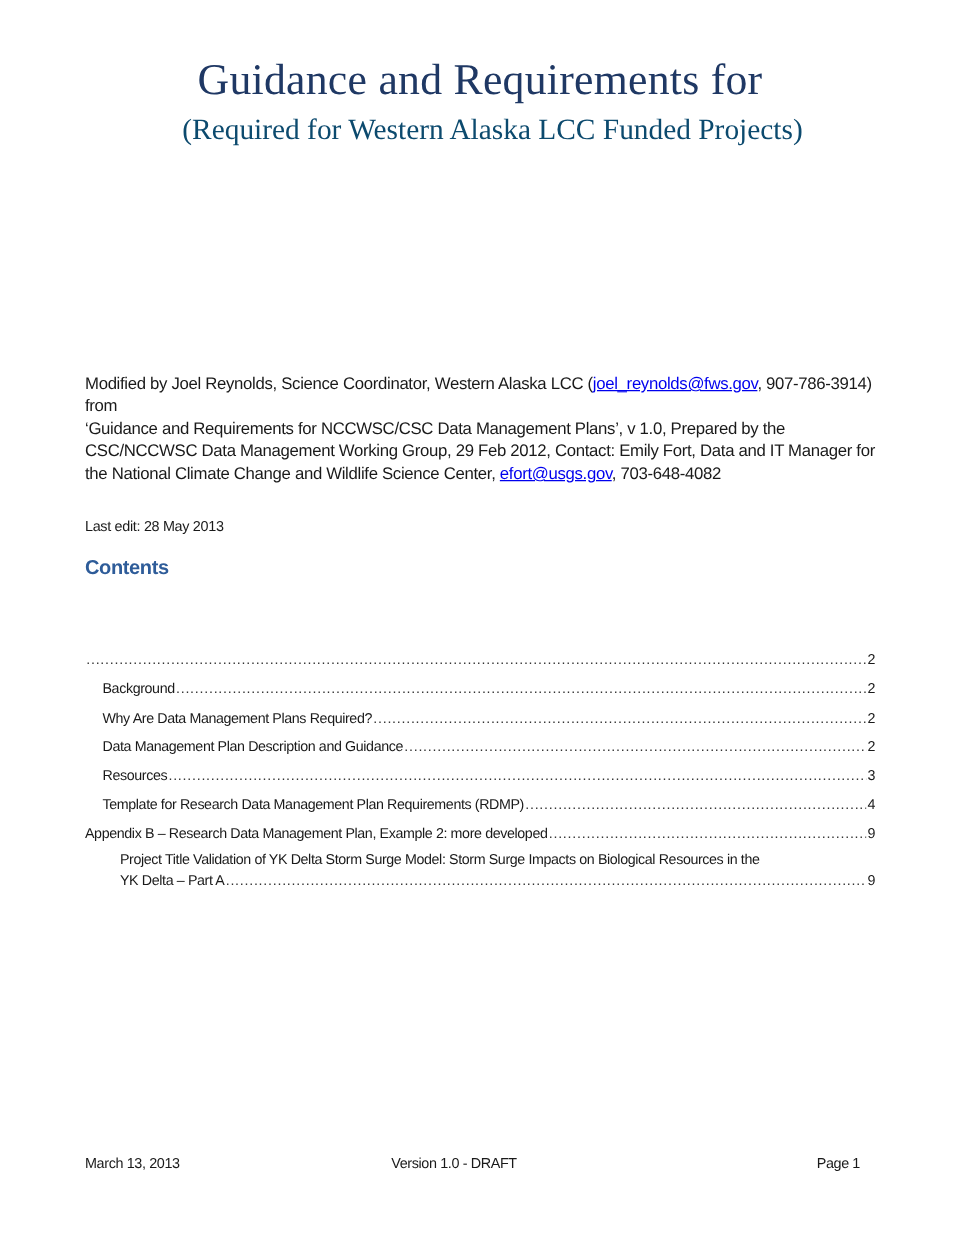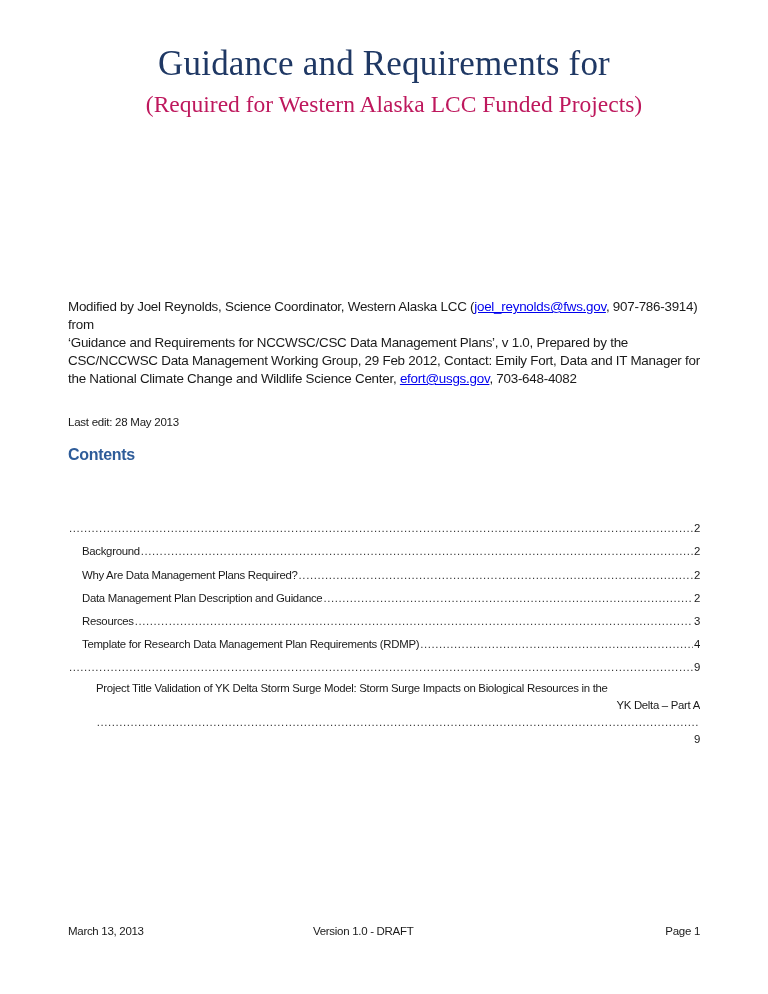--- a/index.html
+++ b/index.html
@@ -35,21 +35,21 @@
       line-height: 40px;
       letter-spacing: 0.2px;
       font-weight: normal;
       margin: 0;
     }
     .subtitle-line {
       font-family: "Liberation Serif", serif;
       font-size: 23.5px;
       line-height: 28px;
       margin-top: 6px;
-      color: #be185d;
+      color: #0c4a6e;
       padding-left: 20px;
     }
     .body-text {
       position: absolute;
       left: 68px;
       width: 640px;
       font-family: "Liberation Sans", sans-serif;
       font-size: 13.4px;
       line-height: 18px;
       color: #1a1a1a;
@@ -122,36 +122,35 @@
     .toc-entry.multi .line1 {
       display: block;
       line-height: 17px;
     }
     .toc-entry.multi .line2 {
       display: flex;
       align-items: flex-end;
       line-height: 17px;
       white-space: nowrap;
       overflow: hidden;
-      flex-direction: column;
     }
     .footer {
       position: absolute;
       left: 68px;
       top: 925px;
       width: 632px;
       height: 16px;
       font-family: Liberation Sans, sans-serif;
       font-size: 11.5px;
       color: #1a1a1a;
       letter-spacing: -0.3px;
     }
     .footer .left { position: absolute; left: 0; top: 0; }
     .footer .center { position: absolute; left: 245px; top: 0; }
-    .footer .right { position: absolute; right: 0; top: 0; }
+    .footer .right { position: absolute; right: 12px; top: 0; }
   </style>
 </head>
 <body>
 
 <div class="page">
 
   <div class="title-block">
     <h1 class="title-line">Guidance and Requirements for</h1>
     <div class="subtitle-line">(Required for Western Alaska LCC Funded Projects)</div>
   </div>
@@ -189,20 +188,21 @@
       <span class="label">Resources</span>
       <span class="dots"></span>
       <span class="pg">3</span>
     </div>
     <div class="toc-entry level-2">
       <span class="label">Template for Research Data Management Plan Requirements (RDMP)</span>
       <span class="dots"></span>
       <span class="pg">4</span>
     </div>
     <div class="toc-entry level-1">
+      <span class="label">Appendix B – Research Data Management Plan, Example 2: more developed</span>
       <span class="dots"></span>
       <span class="pg">9</span>
     </div>
     <div class="toc-entry level-3 multi">
       <span class="line1">Project Title Validation of YK Delta Storm Surge Model: Storm Surge Impacts on Biological Resources in the</span>
       <span class="line2">
         <span class="label">YK Delta – Part A</span>
         <span class="dots"></span>
         <span class="pg">9</span>
       </span>

